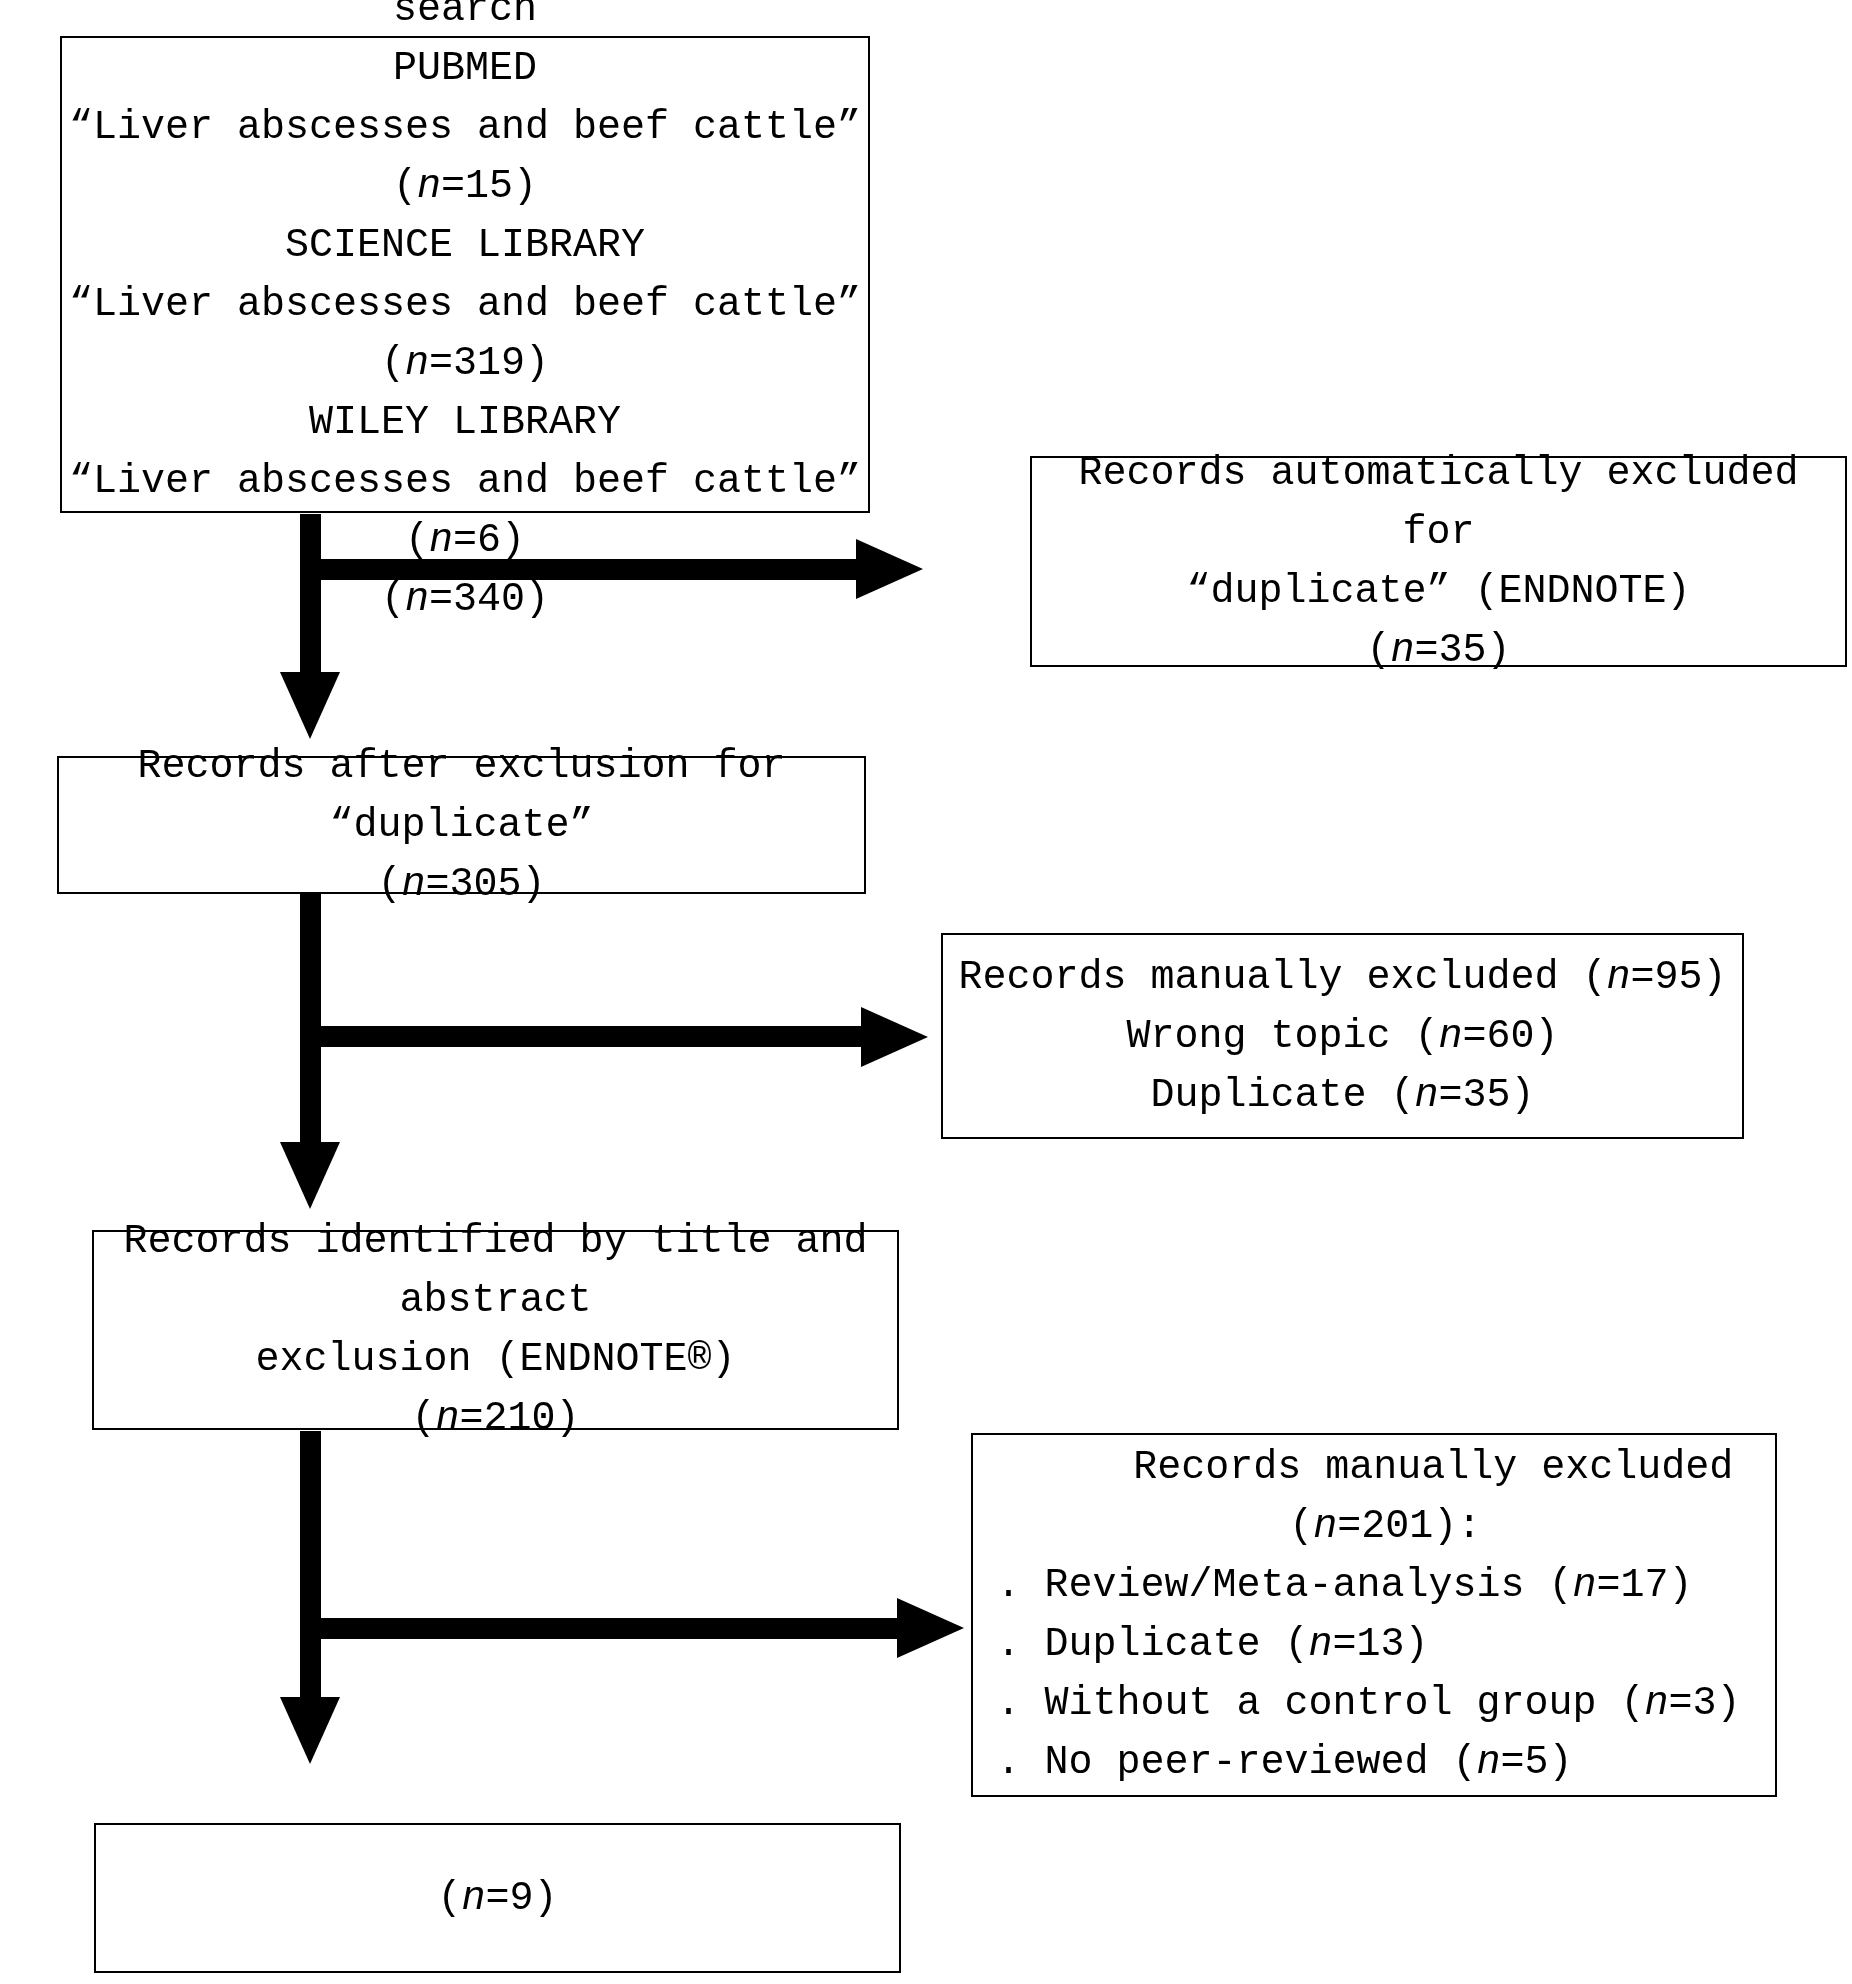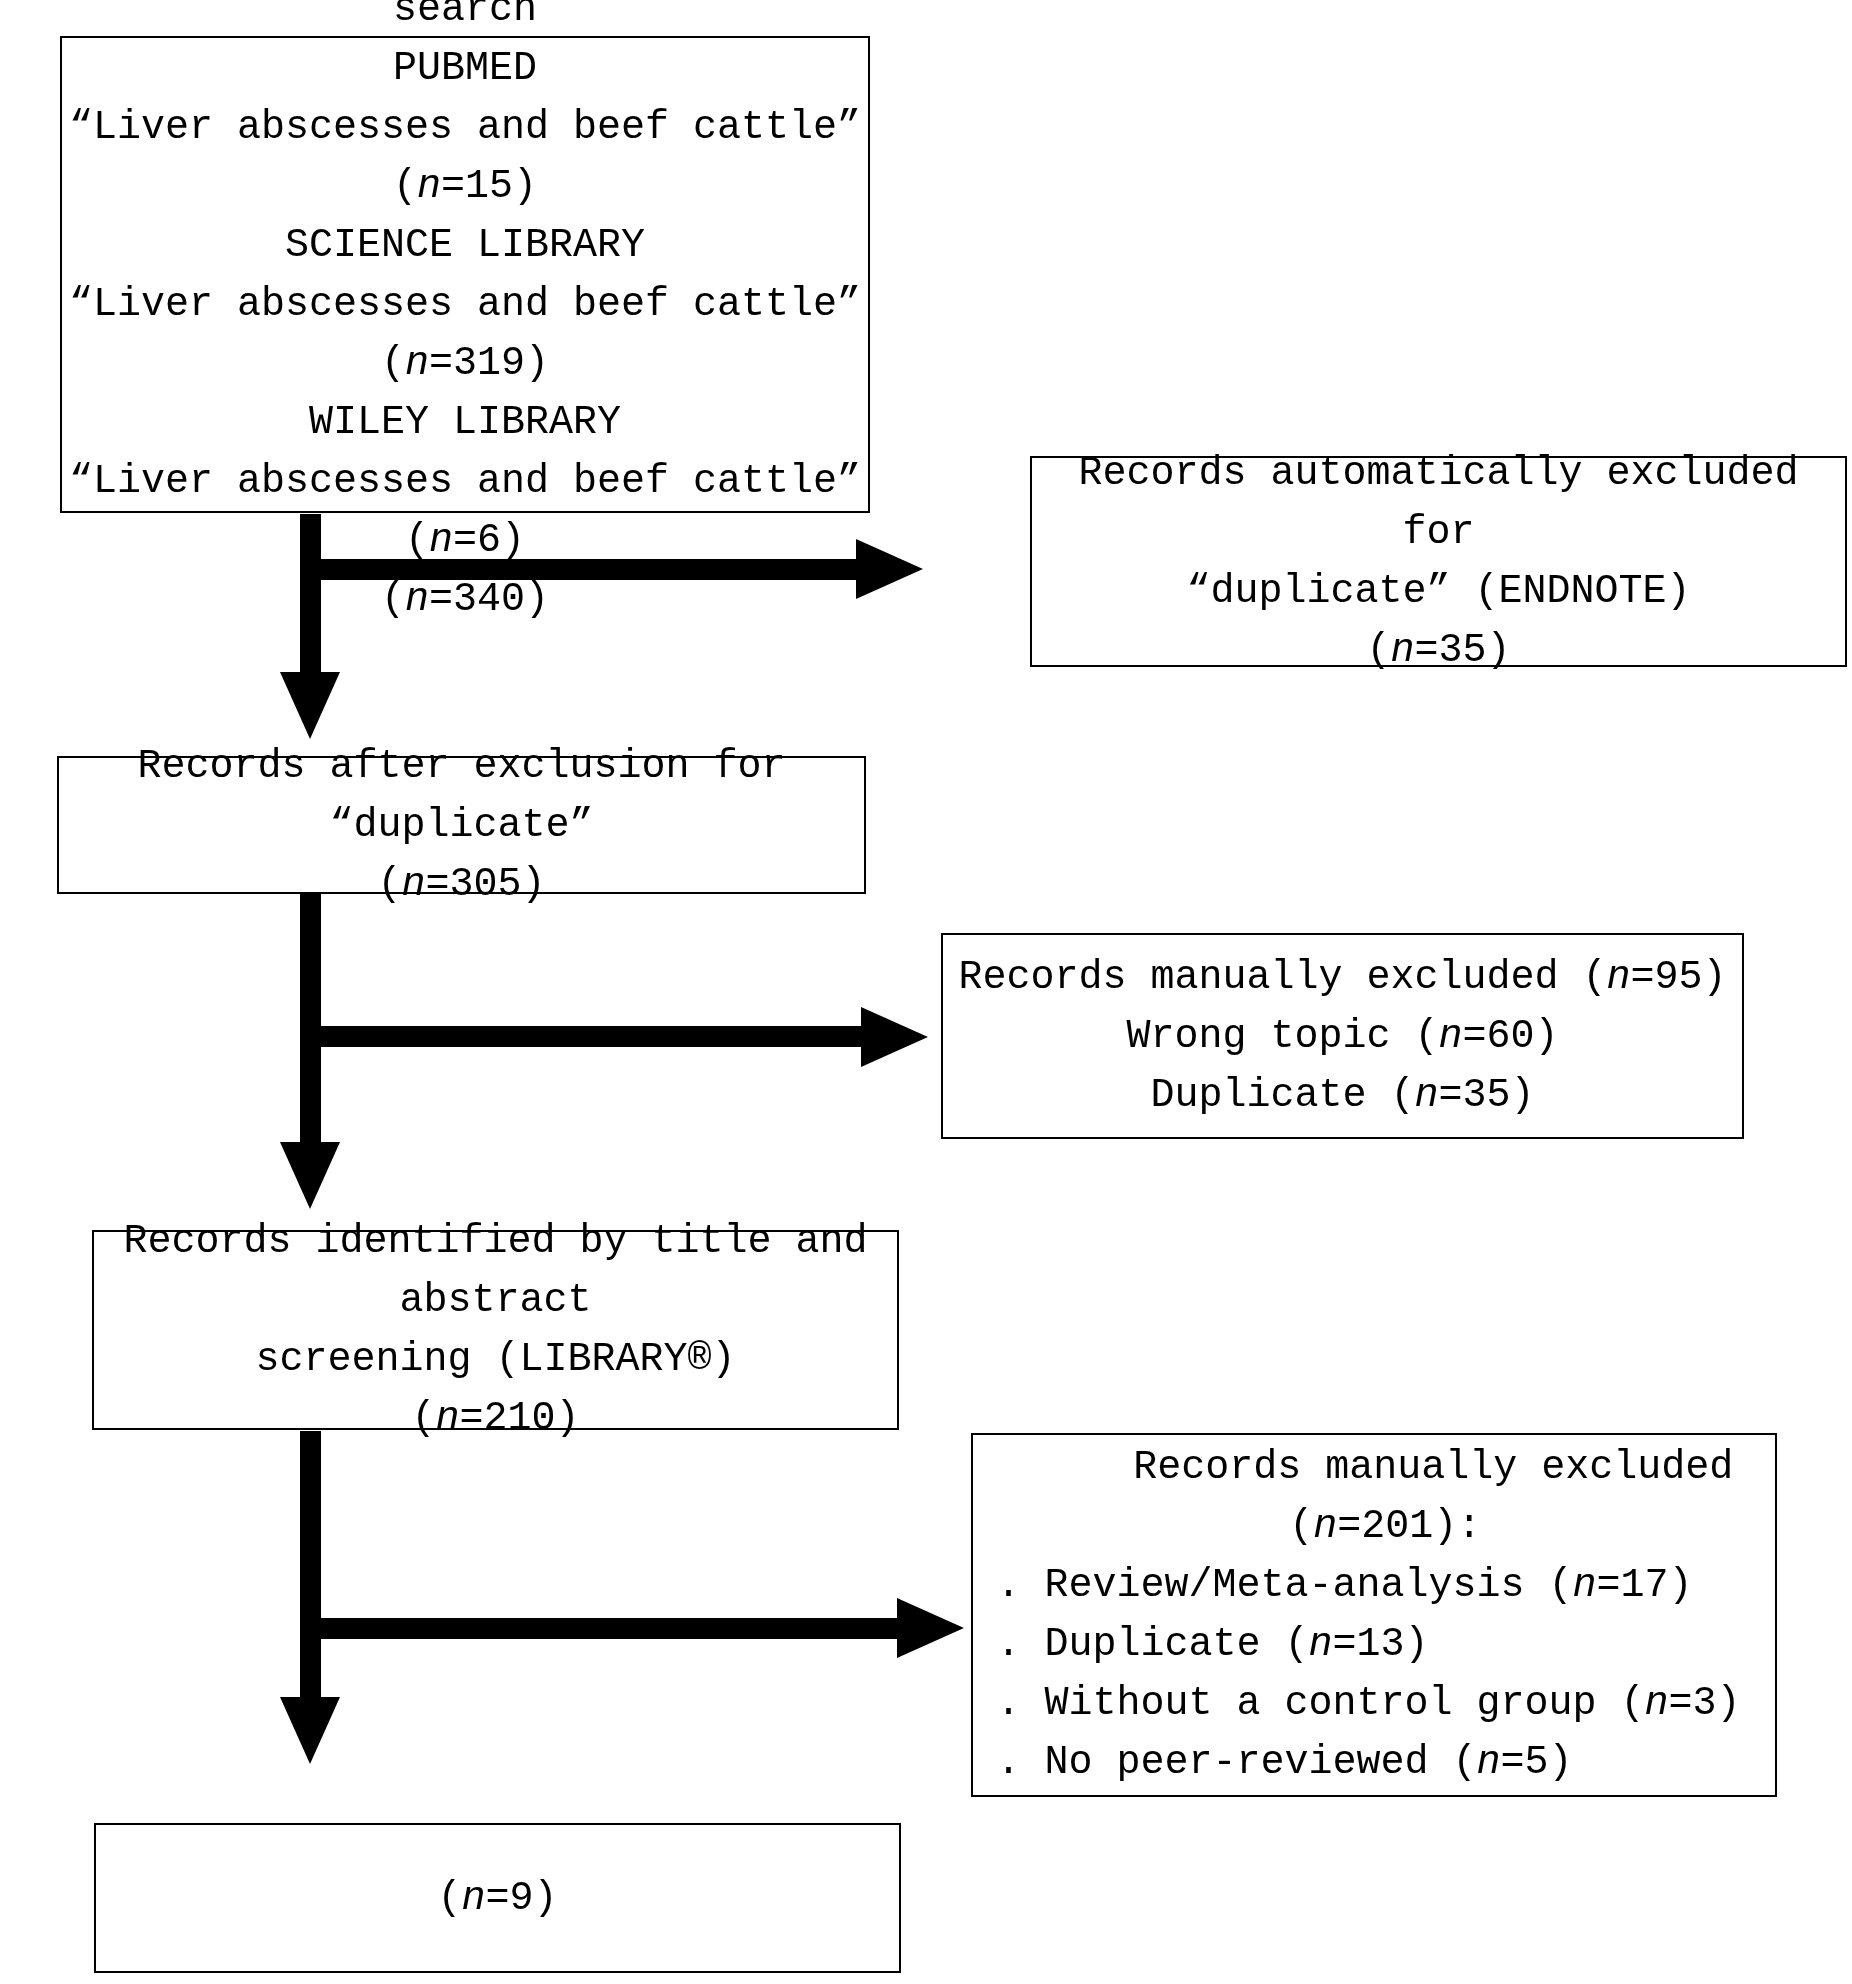--- a/index.html
+++ b/index.html
@@ -77,21 +77,21 @@
   <div class="head-right" style="left:845px;top:1007px"></div>
 
   <div class="box" style="left:925px;top:933px;width:803px;height:206px">
     <div class="line fmt-n">Records manually excluded (<i>n</i>=95)</div>
     <div class="line fmt-n">Wrong topic (<i>n</i>=60)</div>
     <div class="line fmt-n">Duplicate (<i>n</i>=35)</div>
   </div>
 
   <div class="box" style="left:76px;top:1230px;width:807px;height:200px">
     <div class="line fmt-n">Records identified by title and abstract</div>
-    <div class="line fmt-n">screening (LIBRARY®)</div>
+    <div class="line fmt-n">exclusion (ENDNOTE®)</div>
     <div class="line fmt-n">(<i>n</i>=210)</div>
   </div>
 
   <div class="vbar" style="left:284px;top:1431px;height:267px"></div>
   <div class="head-down" style="left:264px;top:1697px"></div>
   <div class="hbar" style="left:295px;top:1618px;width:586px"></div>
   <div class="head-right" style="left:881px;top:1598px"></div>
 
   <div class="box left" style="left:955px;top:1433px;width:806px;height:364px">
     <div class="line fmt-n">    Records manually excluded (<i>n</i>=201):</div>

